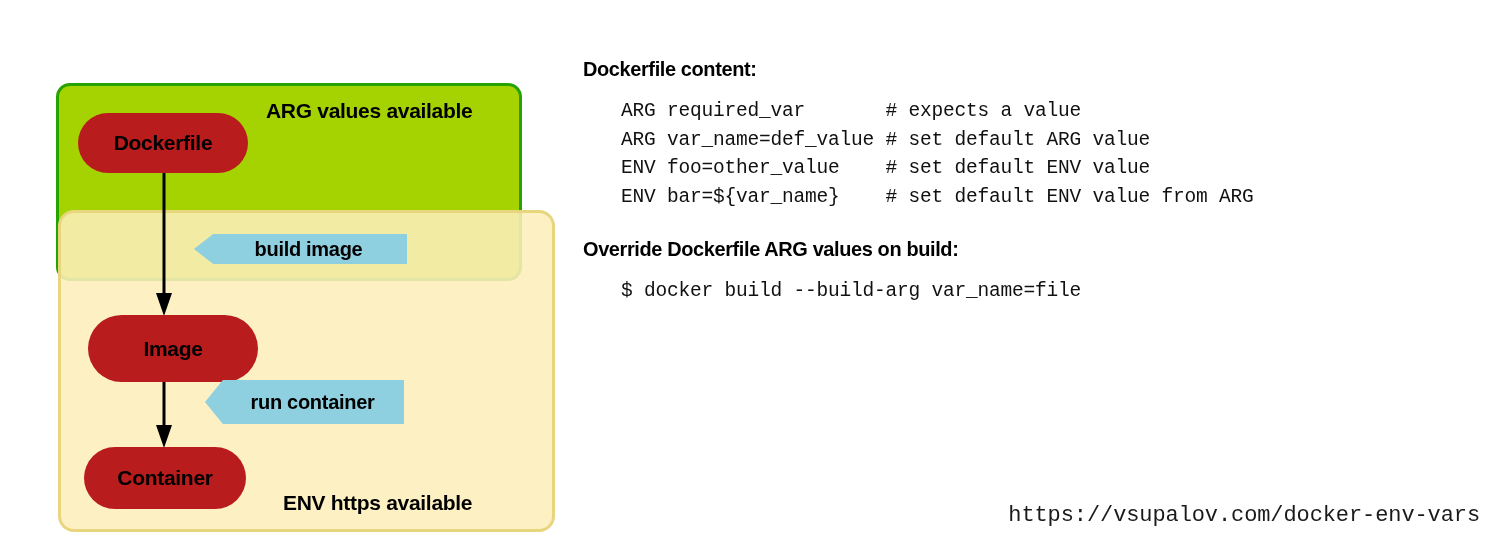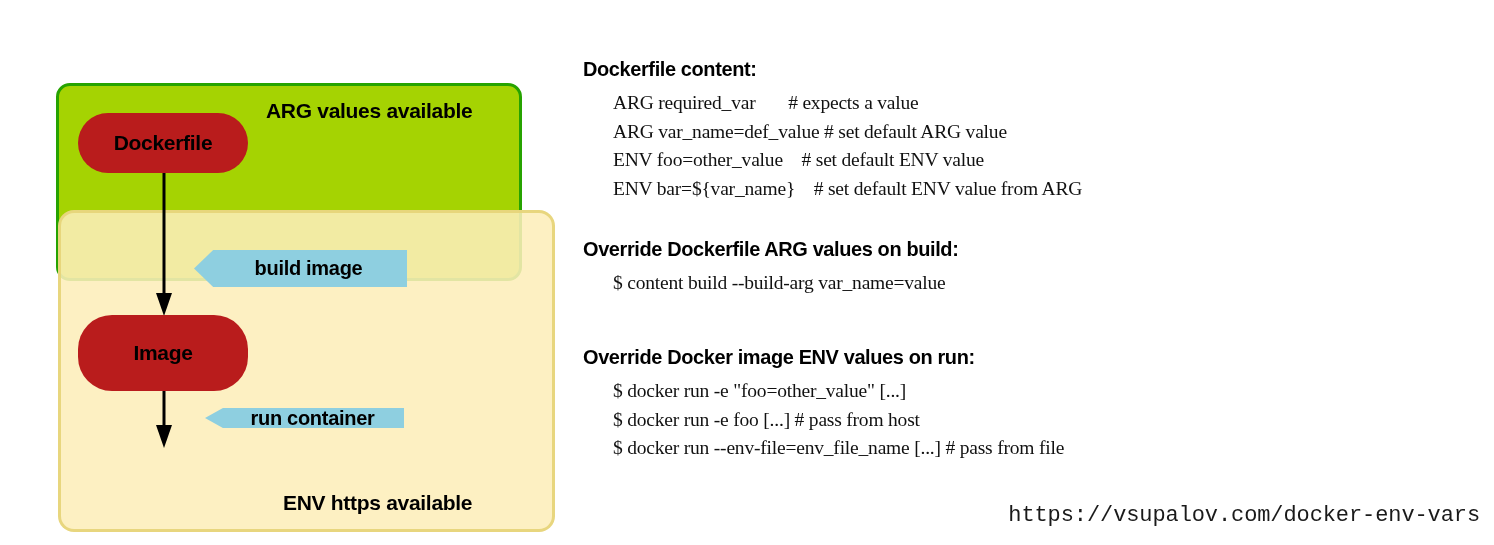--- a/index.html
+++ b/index.html
@@ -84,21 +84,21 @@
   }
   .node span {
     font-family: "Liberation Sans", sans-serif;
     font-weight: bold;
     font-size: 21px;
     color: #000000;
     letter-spacing: -0.3px;
     white-space: nowrap;
   }
   .node-dockerfile { left: 78px;  top: 73px;  width: 170px; height: 60px; }
-  .node-image      { left: 78px;  top: 275px; width: 170px; height: 76px; justify-content: center; }
+  .node-image      { left: 88px;  top: 275px; width: 170px; height: 67px; justify-content: center; }
   .node-container  { left: 84px;  top: 407px; width: 162px; height: 62px; }
 
   
   .chevron {
     position: absolute;
     background: #8ecfe0;
     display: flex;
     align-items: center;
     justify-content: center;
     z-index: 6;
@@ -106,22 +106,22 @@
   }
   .chevron span {
     font-family: "Liberation Sans", sans-serif;
     font-weight: bold;
     font-size: 20px;
     color: #000000;
     letter-spacing: -0.3px;
     white-space: nowrap;
     padding-left: 16px;
   }
-  .chevron-build { left: 194px; top: 210px; width: 213px; height: 37px; align-items: center; }
-  .chevron-run   { left: 205px; top: 368px; width: 199px; height: 20px; }
+  .chevron-build { left: 194px; top: 194px; width: 213px; height: 30px; align-items: center; }
+  .chevron-run   { left: 205px; top: 340px; width: 199px; height: 44px; }
 
   
   .connector {
     position: absolute;
     z-index: 5;
   }
 
   
   .panel {
     position: absolute;
@@ -141,26 +141,26 @@
     font-size: 21px;
     color: #000000;
     letter-spacing: -0.4px;
     margin: 0 0 6px 0;
     white-space: nowrap;
     transform: scaleX(0.95);
     transform-origin: left center;
   }
 
   .code-block {
-    font-family: Liberation Serif, serif;
+    font-family: Liberation Mono, monospace;
     font-size: 19.5px;
     line-height: 28.5px;
     color: #111111;
     white-space: pre;
-    margin: 8px;
+    margin: 16px;
     padding-left: 22px;
     letter-spacing: -0.2px;
   }
 
   .footer-url {
     position: absolute;
     right: 14px;
     top: 503px;
     font-family: Liberation Mono, monospace;
     font-size: 22px;
@@ -191,20 +191,23 @@
     </svg>
 
     <div class="box-label label-arg">ARG values available</div>
     <div class="box-label label-env">ENV https available</div>
 
     <div class="node node-dockerfile">
       <span>Dockerfile</span>
     </div>
     <div class="node node-image">
       <span>Image</span>
+    </div>
+    <div class="node node-container">
+      <span>Container</span>
     </div>
 
     <div class="chevron chevron-build">
       <span>build image</span>
     </div>
     <div class="chevron chevron-run">
       <span>run container</span>
     </div>
   </div>
 
@@ -213,26 +216,20 @@
     <div class="section sec-dockerfile">
       <h2 class="heading">Dockerfile content:</h2>
       <pre class="code-block">ARG required_var       # expects a value
 ARG var_name=def_value # set default ARG value
 ENV foo=other_value    # set default ENV value
 ENV bar=${var_name}    # set default ENV value from ARG</pre>
     </div>
 
     <div class="section sec-build">
       <h2 class="heading">Override Dockerfile ARG values on build:</h2>
-      <pre class="code-block">$ content build --build-arg var_name=value</pre>
-    </div>
-
-    <div class="section sec-run">
-      <h2 class="heading">Override Docker image ENV values on run:</h2>
-      <pre class="code-block">$ docker run -e "foo=other_value" [...]
-$ docker run -e foo [...] # pass from host
-$ docker run --env-file=env_file_name [...] # pass from file</pre>
-    </div>
+      <pre class="code-block">$ docker build --build-arg var_name=file</pre>
+    </div>
+
 
     <div class="footer-url">https://vsupalov.com/docker-env-vars</div>
   </div>
 
 </div>
 
 </body></html>

